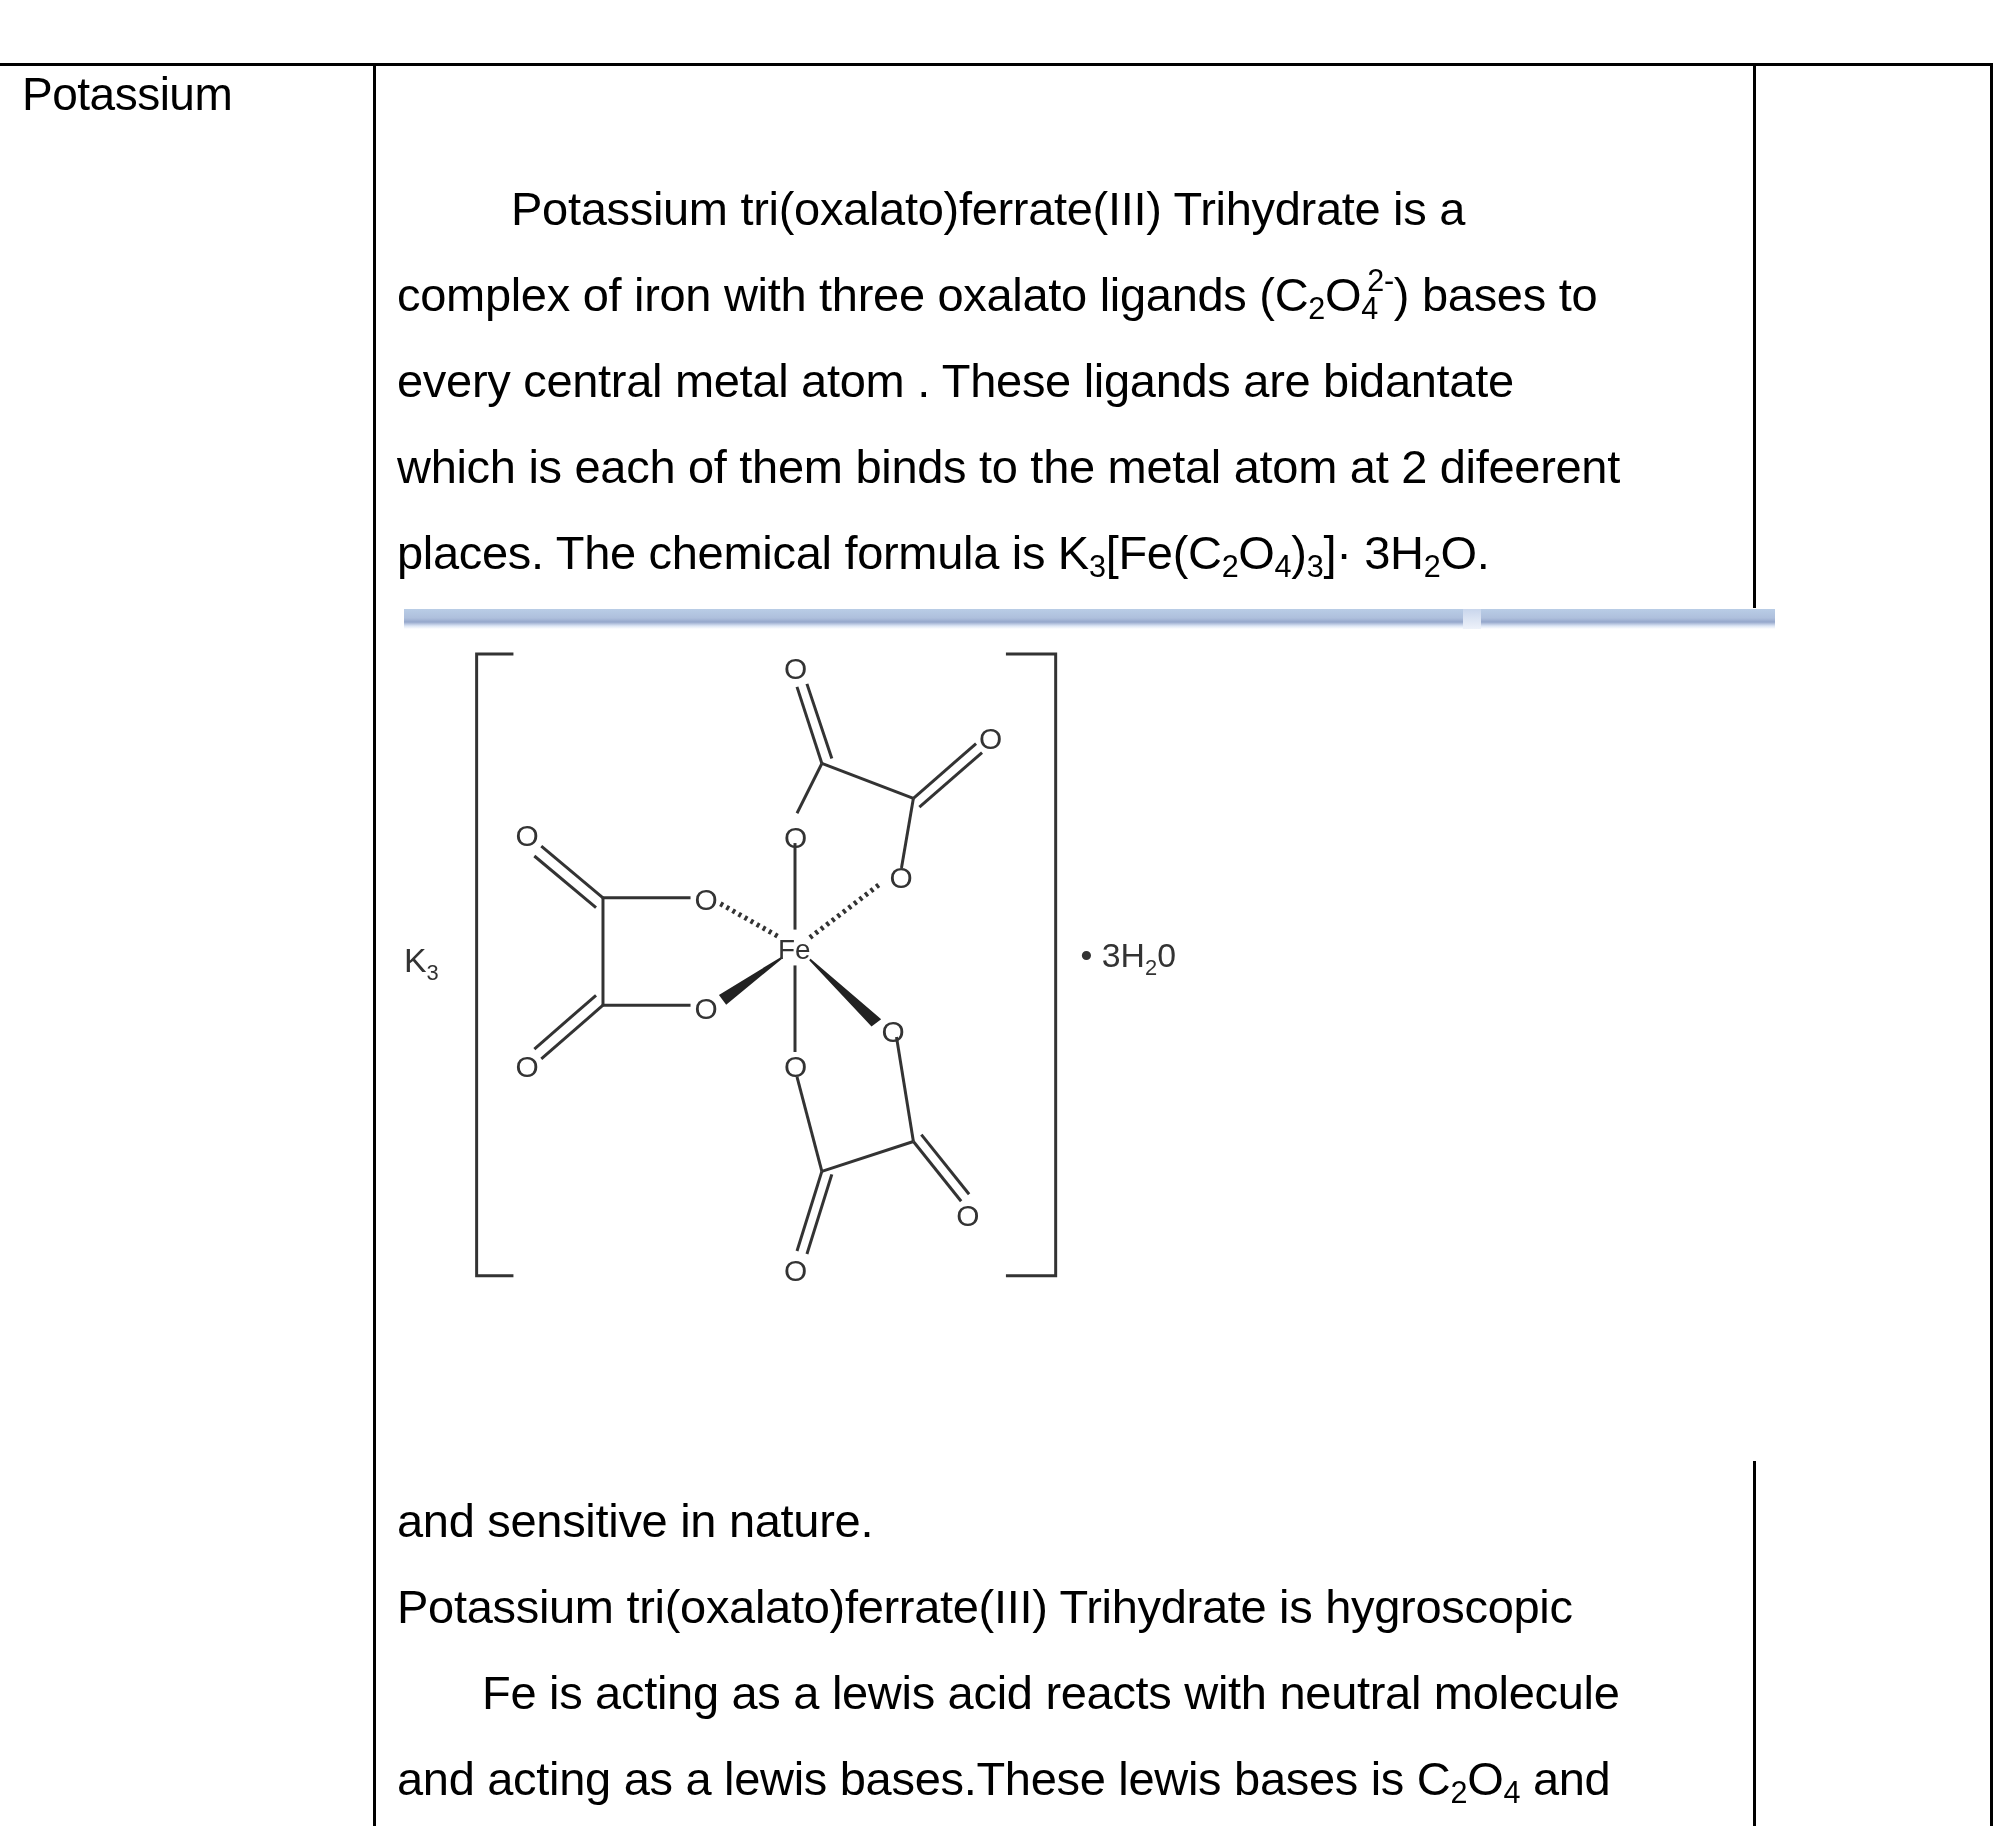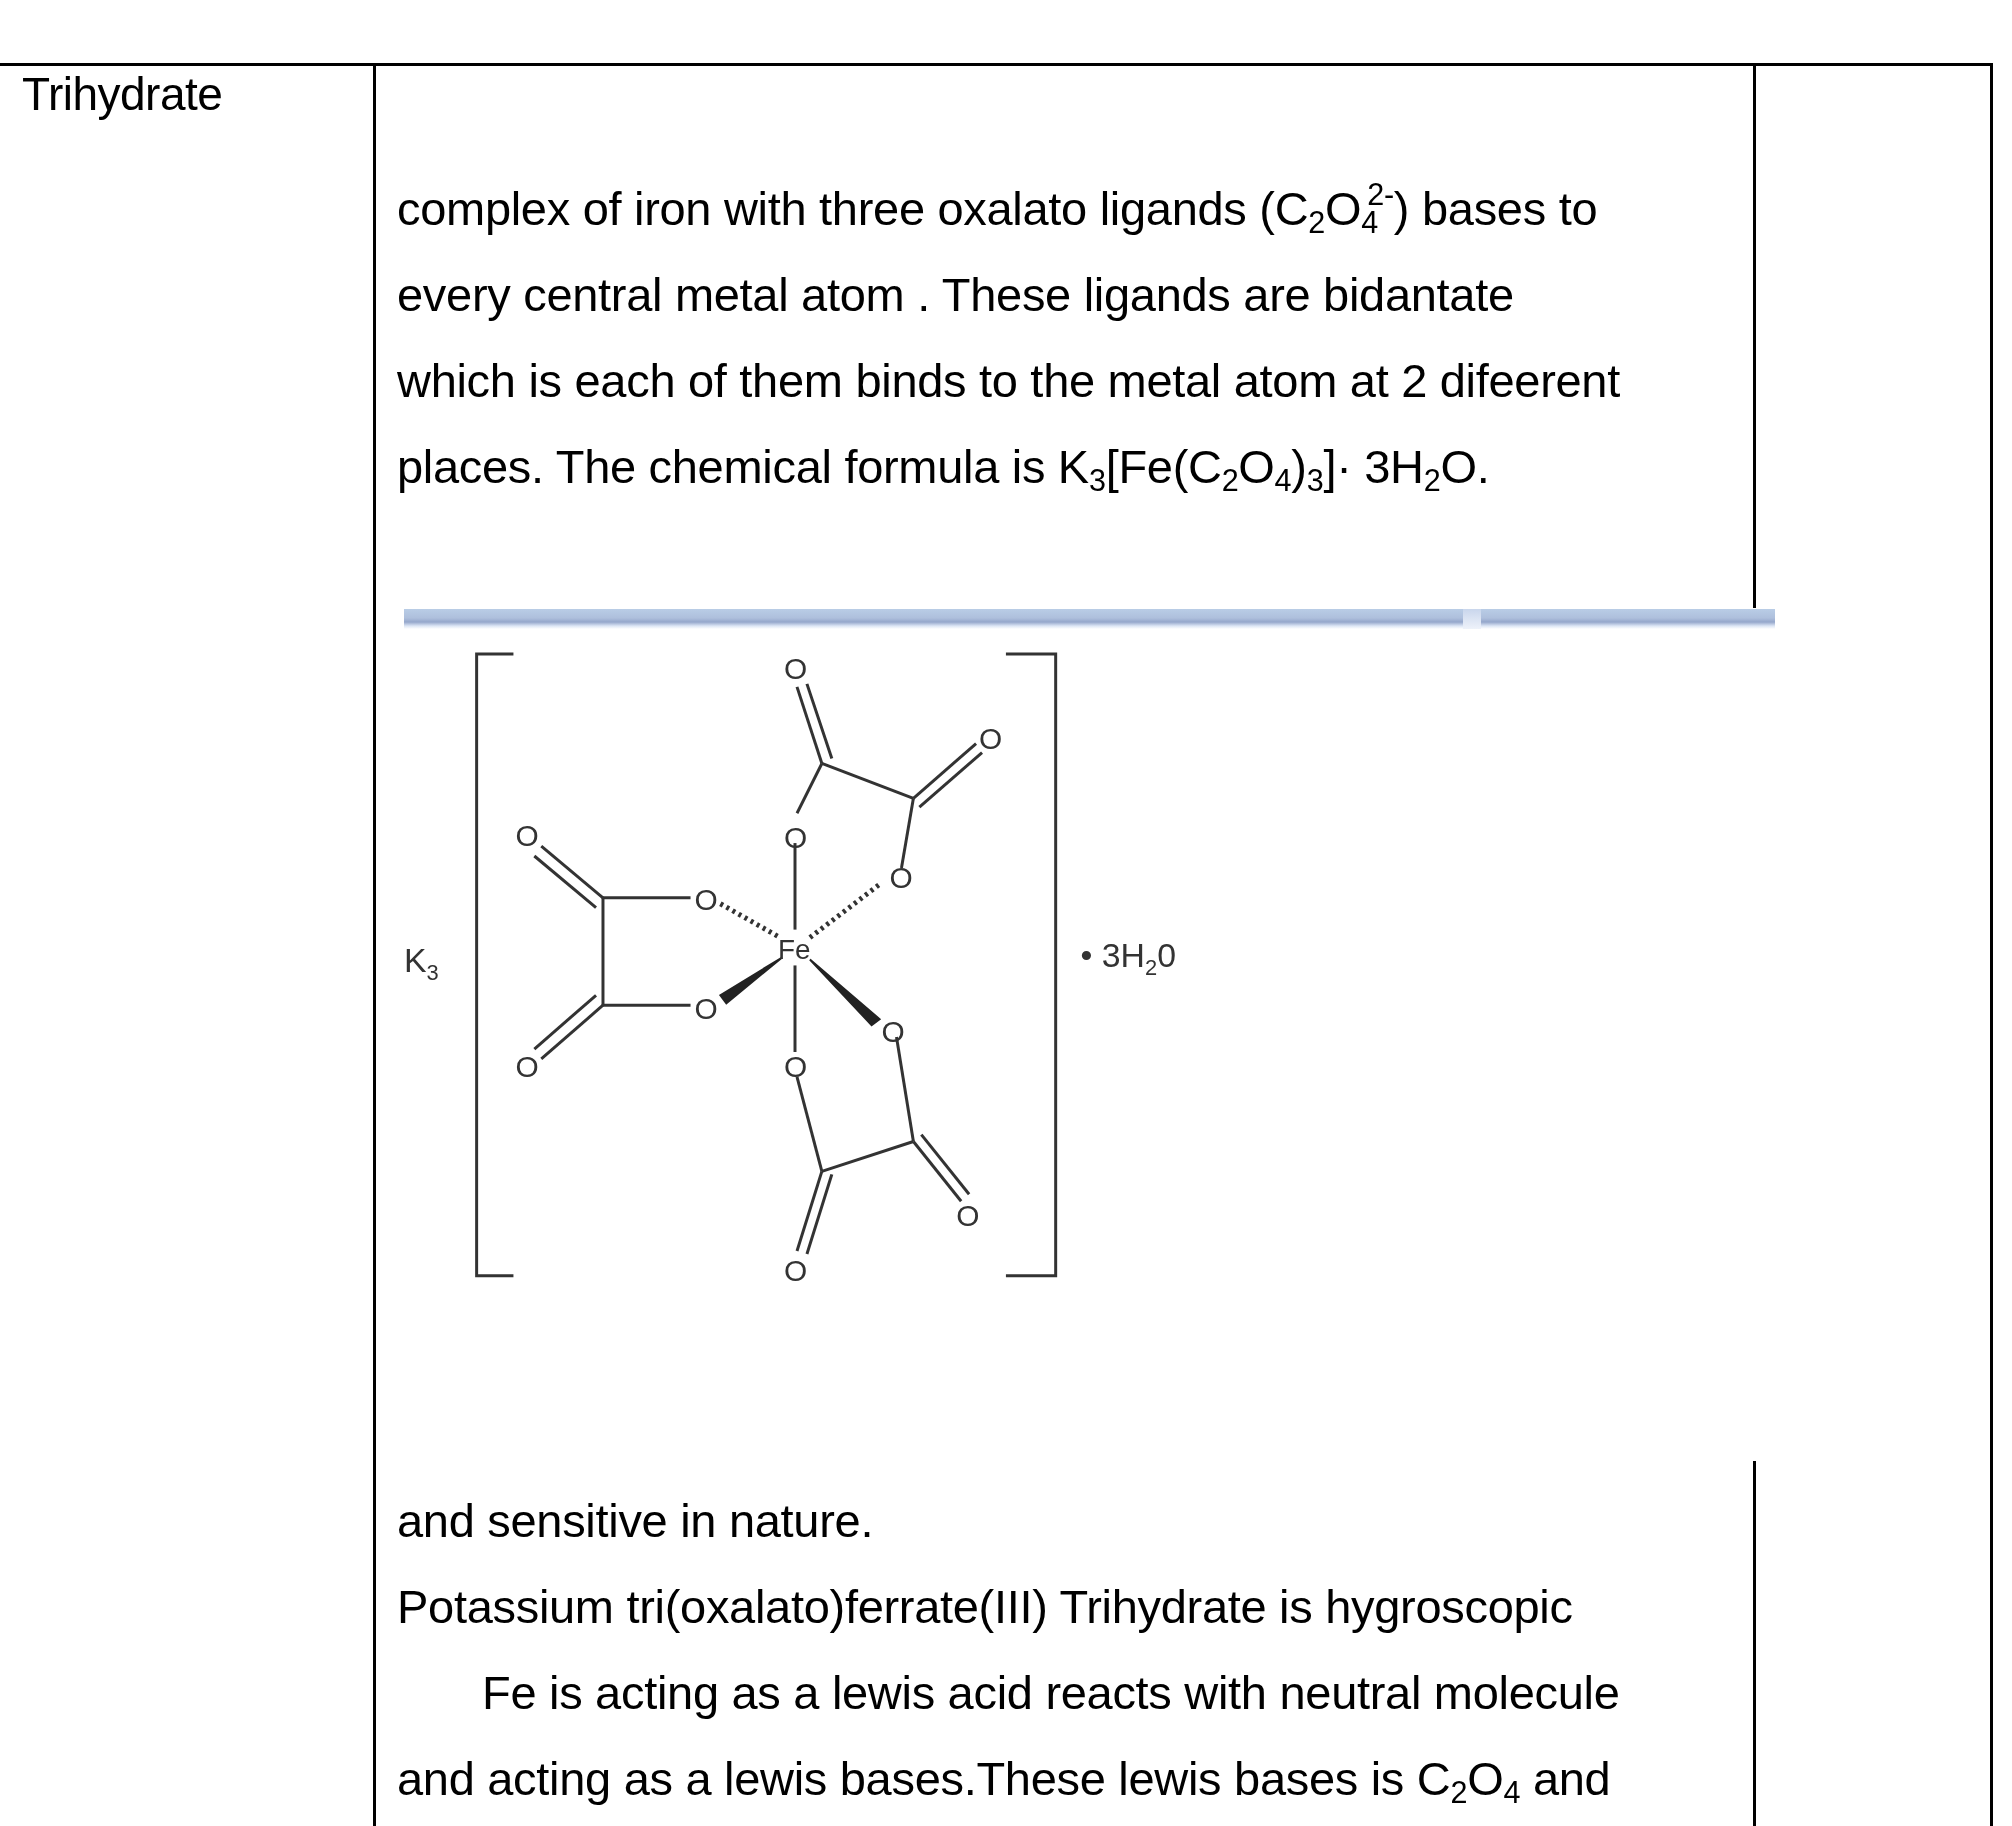--- a/index.html
+++ b/index.html
@@ -42,23 +42,24 @@
 </style>
 </head>
 <body>
 
 <div class="hline" style="left:0; top:63px; width:1993px;"></div>
 <div class="vline" style="left:373px; top:63px; height:1764px;"></div>
 <div class="vline" style="left:1753px; top:63px; height:545px;"></div>
 <div class="vline" style="left:1753px; top:1461px; height:366px;"></div>
 <div class="vline" style="left:1990px; top:63px; height:1764px;"></div>
 
-<div class="label">Trihydrate</div>
+<div class="label">Potassium</div>
 
 <div class="para" style="top:166px;">
+  <span class="line indent1">Potassium tri(oxalato)ferrate(III) Trihydrate is a</span>
   <span class="line"><span>complex of iron with three oxalato ligands (C</span><sub>2</sub><span>O</span><sub>4</sub><sup style="margin-left:-0.35em;">2-</sup><span>) bases to</span></span>
   <span class="line">every central metal atom . These ligands are bidantate</span>
   <span class="line">which is each of them binds to the metal atom at 2 difeerent</span>
   <span class="line"><span>places. The chemical formula is K</span><sub>3</sub><span>[Fe(C</span><sub>2</sub><span>O</span><sub>4</sub><span>)</span><sub>3</sub><span>]· 3H</span><sub>2</sub><span>O.</span></span>
 </div>
 
 <div class="figure">
   <div class="band"></div>
   <div class="band-notch"></div>
   <svg width="1371" height="687" viewBox="0 0 1378 690" font-family="Liberation Sans, sans-serif" fill="none" stroke="#333" stroke-width="3">

